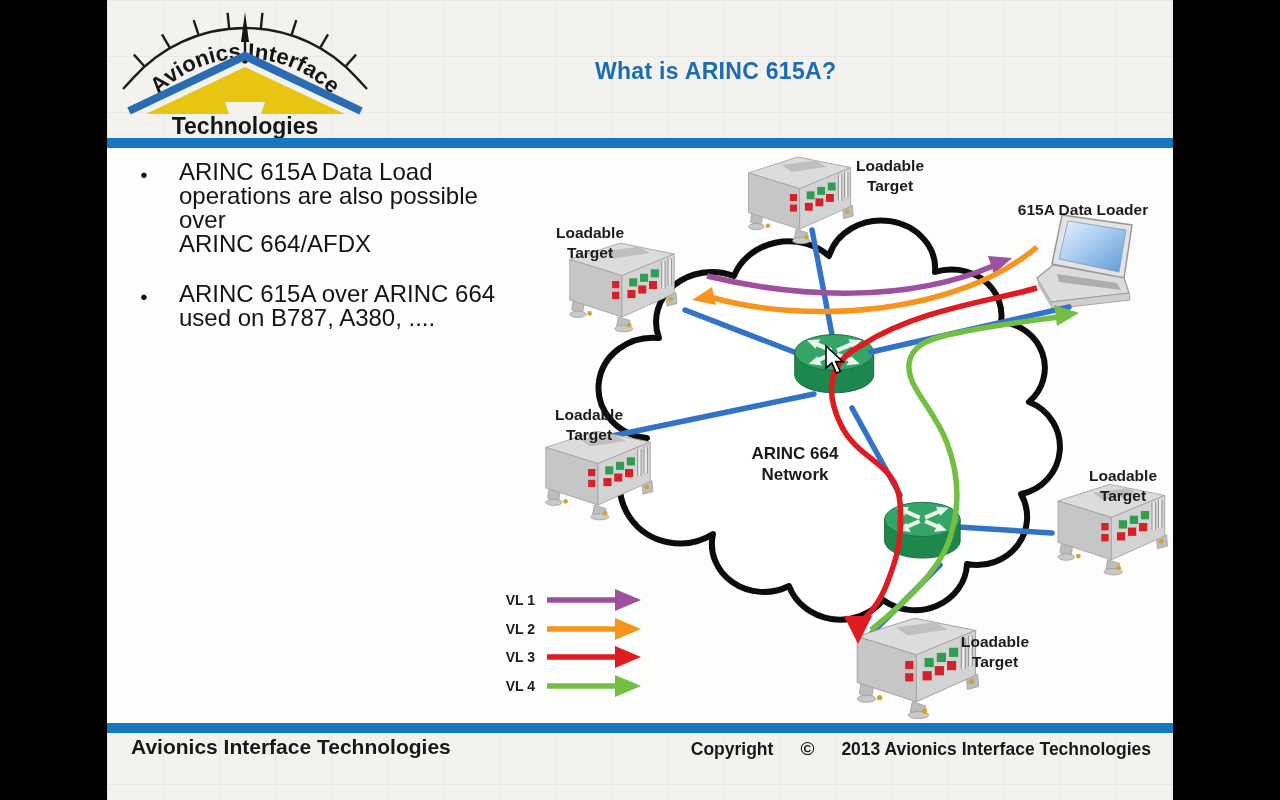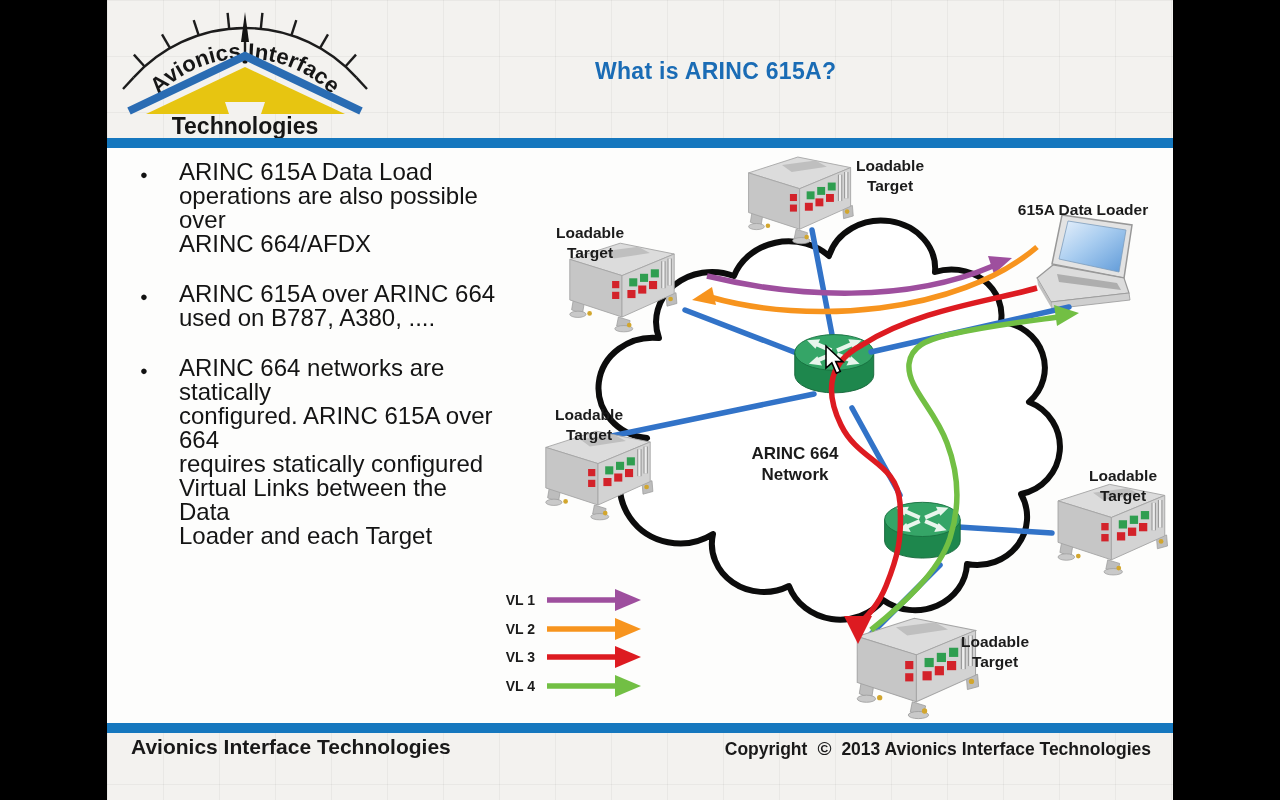--- a/index.html
+++ b/index.html
@@ -18,21 +18,21 @@
   .logo{position:absolute;left:6px;top:0;z-index:4;}
   .diagram{position:absolute;left:0;top:0;width:1066px;height:800px;z-index:2;}
   .bullets{position:absolute;left:30px;top:160px;width:362px;z-index:4;list-style:none;margin:0;padding:0;}
   .bullets li{position:relative;padding-left:42px;margin-bottom:26px;font-size:24px;
               line-height:24px;color:#141414;}
   .bullets li::before{content:"●";position:absolute;left:3px;top:3px;font-size:13px;color:#111;}
   .bullet-text{white-space:pre-line;}
   .footer-left{position:absolute;left:24px;top:735px;z-index:4;font-weight:bold;color:#191919;
                font-size:21px;line-height:23px;}
   .footer-right{position:absolute;right:22px;top:738px;z-index:4;font-weight:bold;color:#191919;
-                font-size:17.5px;display:flex;align-items:center;gap:10px;}
+                font-size:17.5px;display:flex;align-items:center;gap:27px;}
   .copy-sym{font-size:19px;}
   .lbl{font-family:"Liberation Sans",sans-serif;font-weight:bold;fill:#1b1b1b;}
   .logo-txt{font-family:"Liberation Sans",sans-serif;font-weight:bold;fill:#161616;}
 </style>
 </head>
 <body>
 
 <div class="slide">
 
   <div class="content-bg"></div>
@@ -67,25 +67,20 @@
   </svg>
 
   <h1 class="title">What is ARINC 615A?</h1>
 
   <ul class="bullets">
     <li><span class="bullet-text">ARINC 615A Data Load
 operations are also possible over
 ARINC 664/AFDX</span></li>
     <li><span class="bullet-text">ARINC 615A over ARINC 664
 used on B787, A380, ....</span></li>
-    <li><span class="bullet-text">ARINC 664 networks are statically
-configured. ARINC 615A over 664
-requires statically configured
-Virtual Links between the Data
-Loader and each Target</span></li>
   </ul>
 
   <svg class="diagram" viewBox="0 0 1066 800">
     <defs>
       <linearGradient id="scr" x1="0" y1="0" x2="1" y2="1">
         <stop offset="0" stop-color="#e8f1fb"></stop>
           <stop offset="0.45" stop-color="#a9cdf0"></stop>
         <stop offset="1" stop-color="#5f9ad8"></stop>
       </linearGradient>
 

